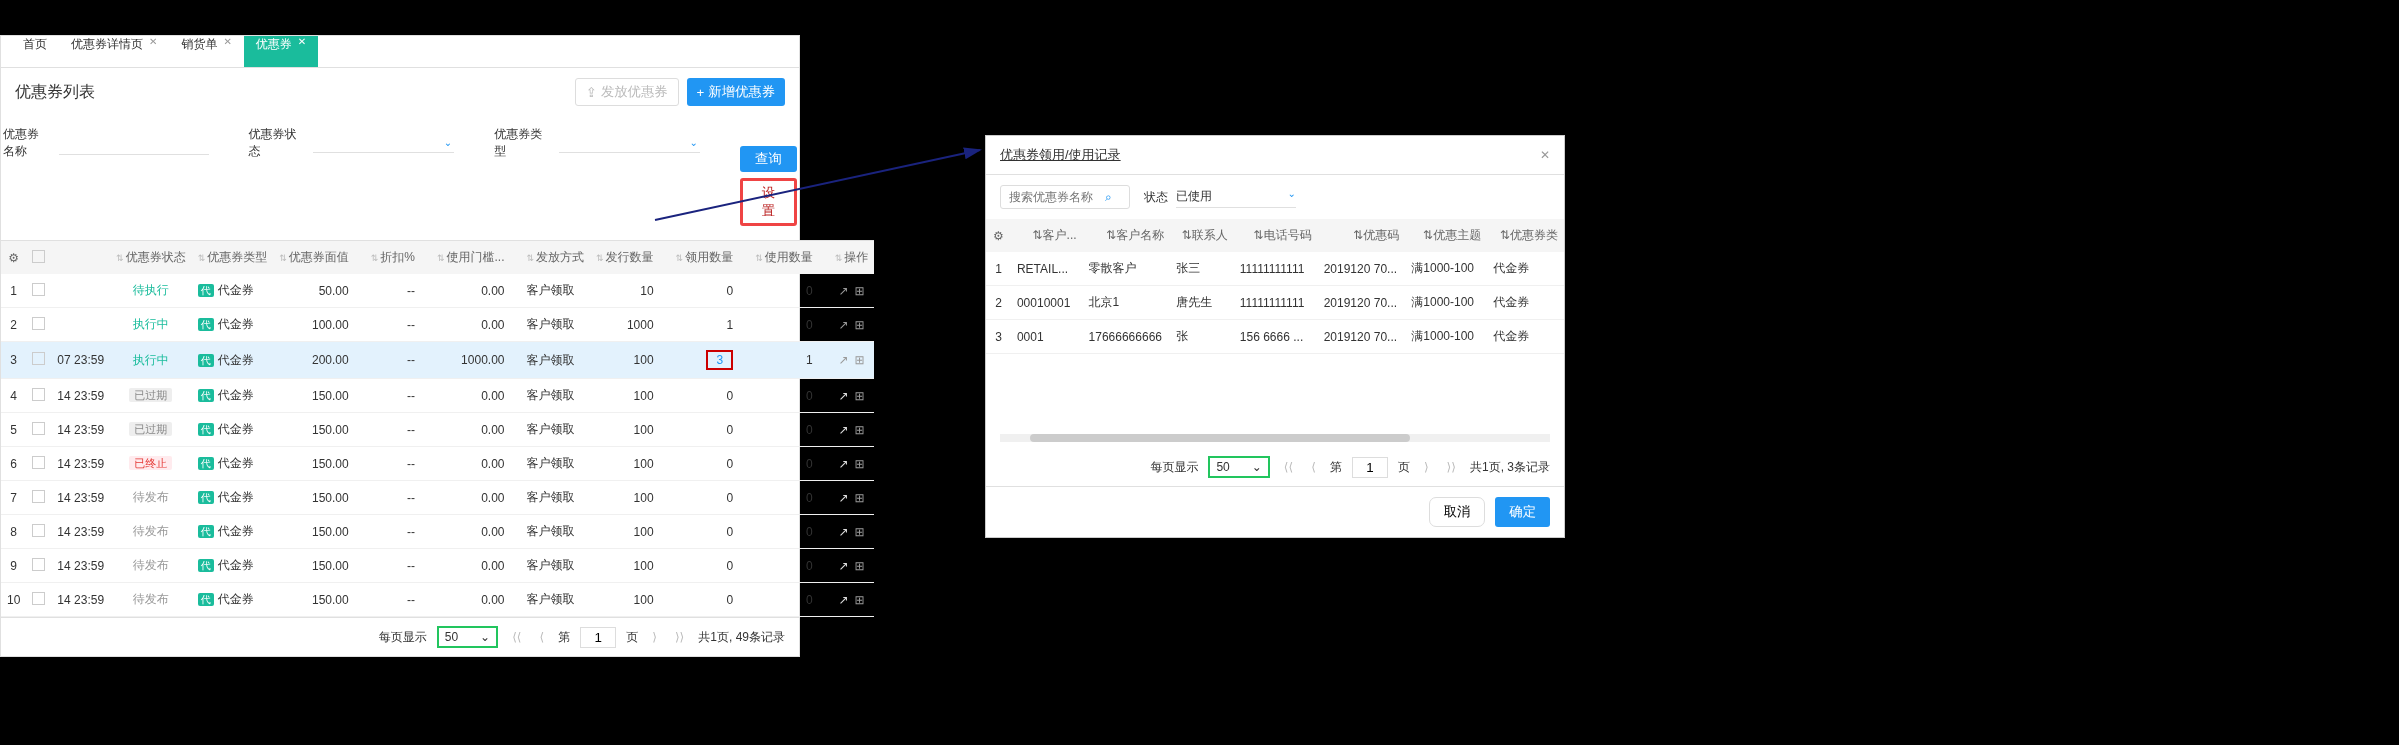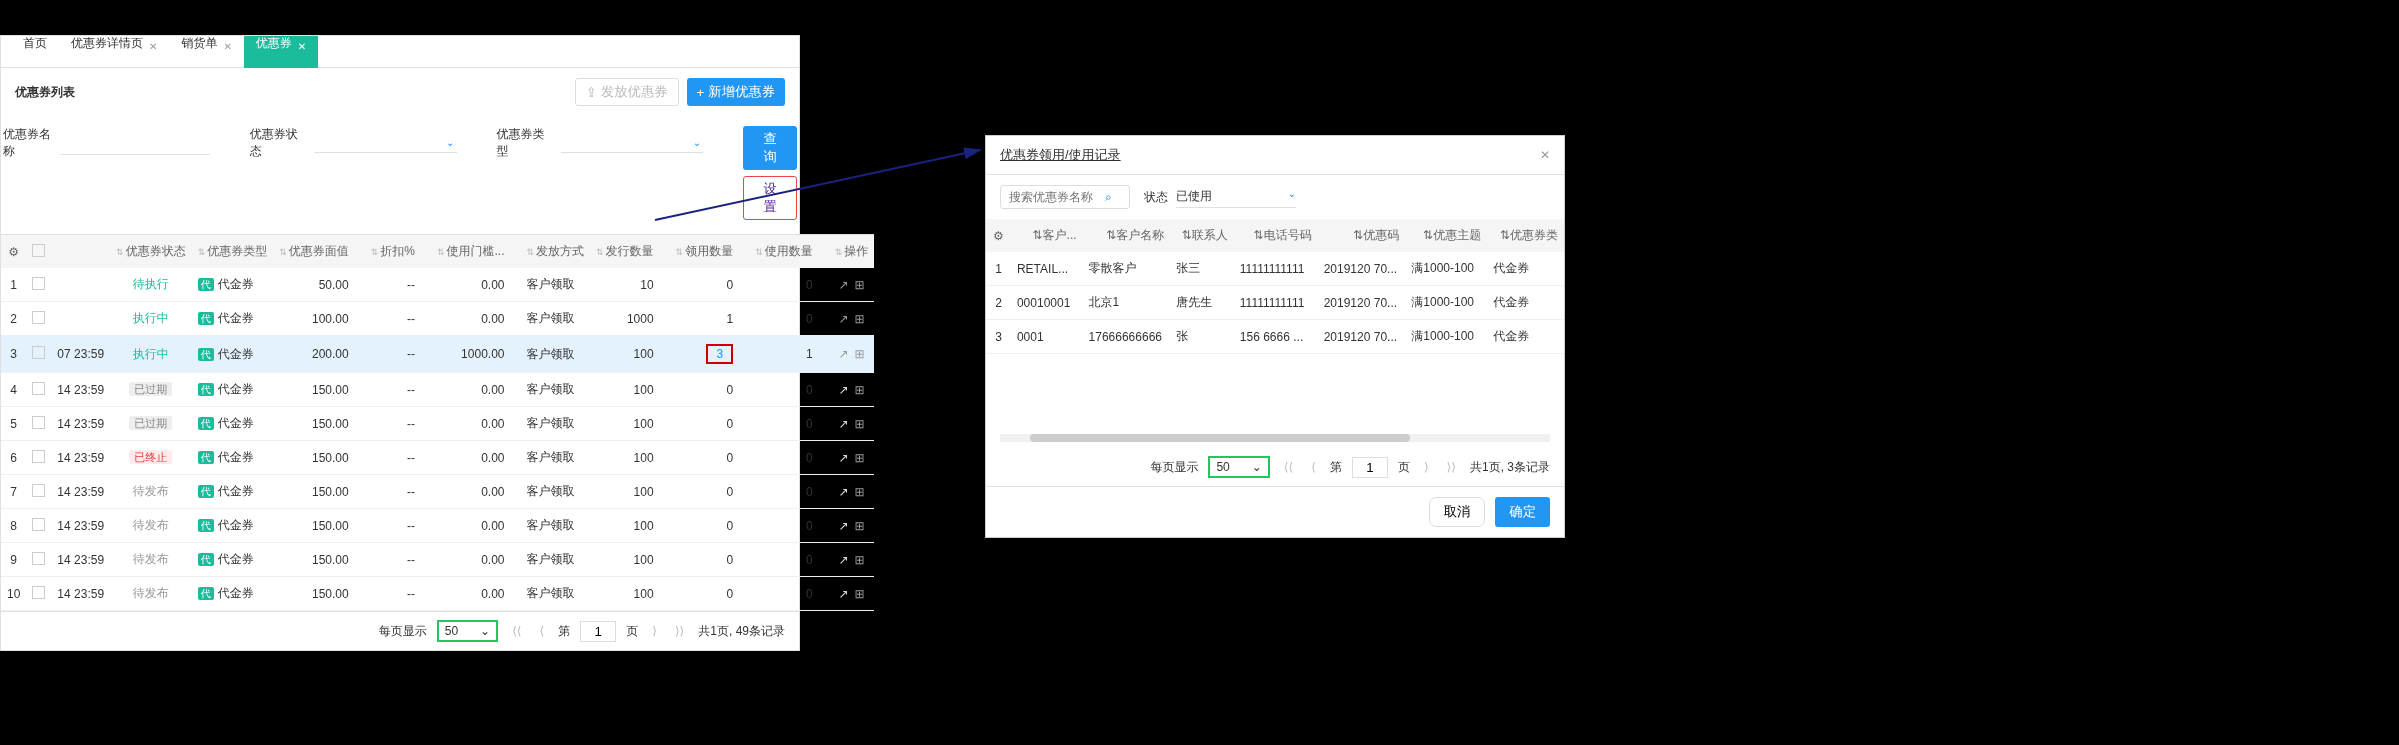--- a/index.html
+++ b/index.html
@@ -3,40 +3,40 @@
 <meta charset="utf-8">
 <style>
 * { box-sizing: border-box; margin: 0; padding: 0; }
 body { font-family: -apple-system, "Microsoft YaHei", sans-serif; font-size: 12px; color: #333; background: #000; }
 
 .canvas { position: relative; width: 2399px; height: 745px; }
 
 
 .panel-left { position: absolute; left: 0; top: 35px; width: 800px; background: #fff; border: 1px solid #e0e0e0; }
 .tabs { display: flex; align-items: center; height: 32px; border-bottom: 1px solid #e0e0e0; padding-left: 10px; }
-.tab { padding: 16px 12px; height: 100%; display: flex; align-items: flex-end; gap: 6px; cursor: pointer; }
+.tab { padding: 0 12px; height: 100%; display: flex; align-items: flex-start; gap: 6px; cursor: pointer; }
 .tab.active { background: #1abc9c; color: #fff; }
 .tab-close { font-size: 10px; color: #999; }
 .tab.active .tab-close { color: #fff; }
 
 .header { display: flex; align-items: center; justify-content: space-between; padding: 10px 14px; }
-.title { font-size: 12px; font-weight: 700; }
+.title { font-size: 16px; font-weight: 400; }
 .header-actions { display: flex; gap: 8px; align-items: center; }
 .btn-ghost { color: #bbb; border: 1px solid #ddd; padding: 4px 10px; border-radius: 3px; background: #fff; display: inline-flex; align-items: center; gap: 4px; }
 .btn-primary { background: #2196f3; color: #fff; border: none; padding: 5px 10px; border-radius: 3px; display: inline-flex; align-items: center; gap: 4px; }
 
 .filter-row { display: flex; align-items: flex-start; padding: 10px 2px 14px; gap: 40px; }
 .filter-group { display: flex; align-items: center; gap: 8px; }
 .filter-label { color: #333; }
 .filter-input { border: none; border-bottom: 1px solid #e0e0e0; width: 150px; padding: 4px 2px; background: transparent; }
 .filter-select { border: none; border-bottom: 1px solid #e0e0e0; width: 150px; padding: 4px 2px; background: transparent; display: flex; justify-content: space-between; align-items: center; }
 .chev { color: #2196f3; font-size: 10px; }
-.filter-buttons { display: flex; flex-direction: column; gap: 6px; margin-left: auto; }
+.filter-buttons { display: flex; flex-direction: column; gap: 6px; margin-left: auto; margin-top: 20px; }
 .btn-search { background: #2196f3; color: #fff; border: none; padding: 4px 14px; border-radius: 3px; }
-.btn-set { background: #fff; color: #4c1d95; border: 1px solid #ef4444; padding: 3px 14px; border-radius: 3px; }
+.btn-set { background: #fff; color: #b91c1c; border: 3px solid #ef4444; padding: 3px 14px; border-radius: 3px; }
 
 .table { width: 100%; border-collapse: collapse; }
 .table th { background: #f5f5f5; text-align: left; padding: 8px 6px; font-weight: 400; color: #666; border-top: 1px solid #e0e0e0; white-space: nowrap; position: relative; }
 .table th .sort { color: #bbb; font-size: 9px; margin-right: 2px; }
 .table td { padding: 8px 6px; border-bottom: 1px solid #f0f0f0; white-space: nowrap; }
 .table td.num { text-align: right; padding-right: 16px; }
 .table th.num { text-align: right; padding-right: 16px; }
 .table tr.selected td { background: #e3f2fd; }
 .gear { color: #666; }
 .chk { width: 13px; height: 13px; border: 1px solid #ccc; display: inline-block; }

